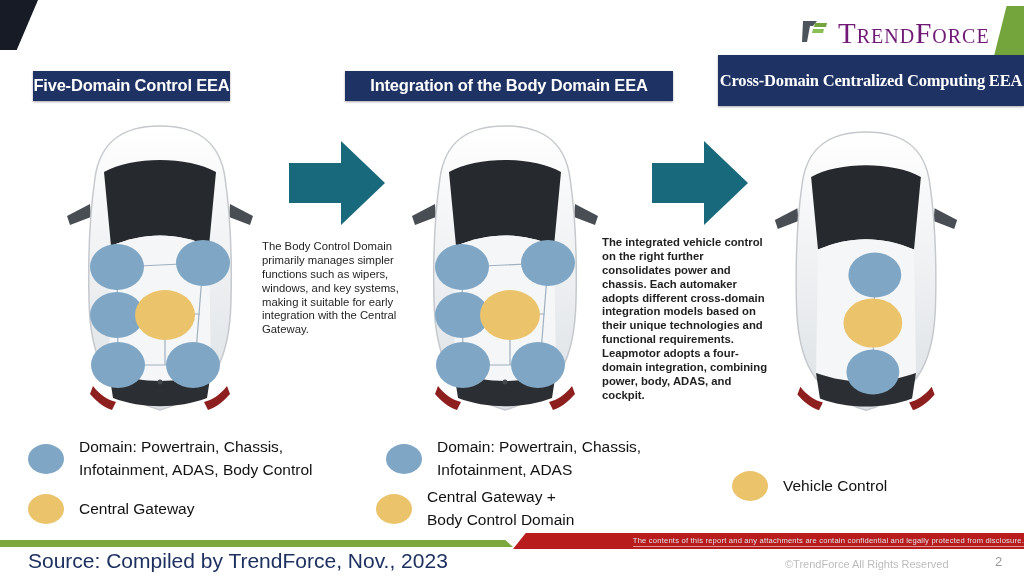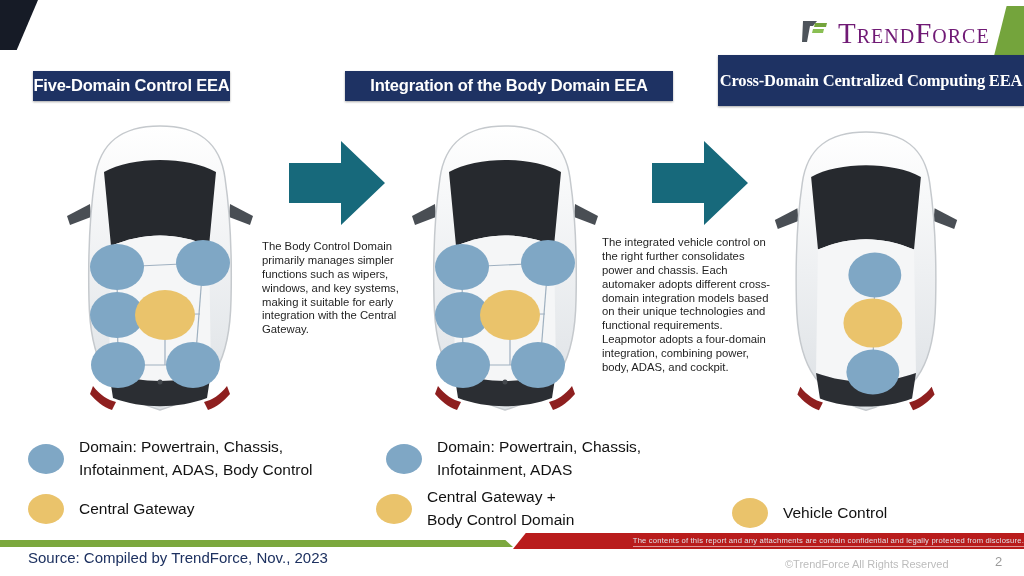--- a/index.html
+++ b/index.html
@@ -37,44 +37,44 @@
   .car svg { width:100%; height:100%; display:block; }
 
   
   .arrow { width:98px; height:88px; }
   .a1 { left:289px; top:139px; }
   .a2 { left:652px; top:139px; }
 
   
   .note { font-size:11.3px; line-height:1.23; color:#1f1f1f; }
   .n1 { left:262px; top:240px; width:150px; }
-  .n2 { left:602px; top:236px; width:172px; }
+  .n2 { left:602px; top:236px; width:172px;font-weight:bold; }
 
   
   .legend-row { display:flex; align-items:center; gap:15px; }
   .legend-dot { width:36px; height:30px; border-radius:50%; flex:0 0 auto; }
   .dot-blue { background:#7fa7c5; }
   .dot-yellow { background:#eac36b; }
   .legend-label { font-size:15.5px; line-height:1.48; color:#121212; white-space:pre-line; }
   .l1r1 { left:28px; top:436px; }
   .l1r2 { left:28px; top:494px; }
   .l2r1 { left:386px; top:436px; }
   .l2r2 { left:376px; top:486px; }
   .l3r1 { left:732px; top:444px; }
-  .l3r2 { left:732px; top:498px; }
+  .l3r2 { left:732px; top:471px; }
 
   
   .footer-green { left:0; top:540px; width:513px; height:7px; background:#7ca83e;
     clip-path:polygon(0 0,98.5% 0,100% 100%,0 100%); }
   .footer-dark { left:513px; top:533px; width:511px; height:16px; background:#b91c1c;
     clip-path:polygon(2.5% 0,100% 0,100% 100%,0 100%);
     display:flex; align-items:center; justify-content:flex-end; }
   .footer-dark span { font-size:7.6px; color:#dfe3ea; letter-spacing:0.2px;
     border-bottom:1px solid rgba(255,255,255,0.55); padding-bottom:1px; }
-  .source { left:28px; top:549px; font-size:15px; color:#1d3160; }
+  .source { left:28px; top:549px; font-size:21px; color:#1d3160; }
   .copyright { left:785px; top:558px; font-size:11px; color:#bcbcbc; }
   .page-num { left:995px; top:554px; font-size:13px; color:#9b9b9b; }
 </style>
 </head>
 <body>
 
 <div class="slide">
 
   <div class="abs corner-dark"></div>
   <div class="abs corner-green"></div>

